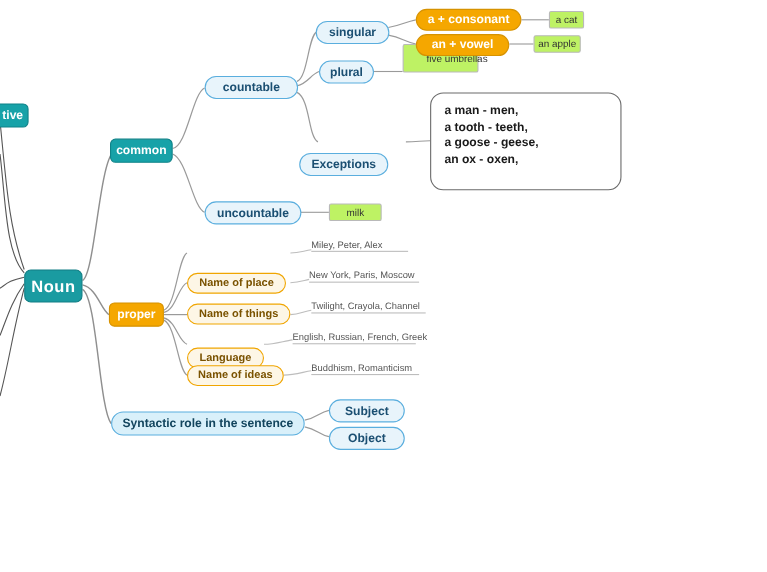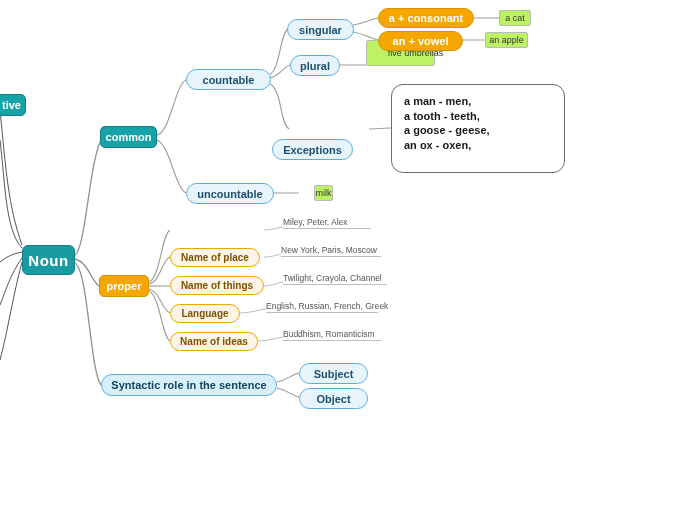--- a/index.html
+++ b/index.html
@@ -215,21 +215,21 @@
   </div>
 
   <div class="node n-blue" style="left:186px; top:69px; width:85px; height:21px;">
     <span>countable</span>
   </div>
 
   <div class="node n-blue" style="left:186px; top:183px; width:88px; height:21px;">
     <span>uncountable</span>
   </div>
 
-  <div class="node n-gray" style="left:314px; top:185px; width:19px; height:16px;">
+  <div class="node n-gray" style="left:299px; top:185px; width:48px; height:16px;">
     <span>milk</span>
   </div>
 
   <div class="node n-blue" style="left:287px; top:19px; width:67px; height:21px;">
     <span>singular</span>
   </div>
 
   <div class="node n-blue" style="left:290px; top:55px; width:50px; height:21px;">
     <span>plural</span>
   </div>
@@ -276,21 +276,21 @@
     <span>New York, Paris, Moscow</span>
   </div>
 
   <div class="node n-orangeline" style="left:170px; top:276px; width:94px; height:19px;">
     <span>Name of things</span>
   </div>
   <div class="node n-plain" style="left:283px; top:271px; width:104px; height:14px;">
     <span>Twilight, Crayola, Channel</span>
   </div>
 
-  <div class="node n-orangeline" style="left:170px; top:304px; width:70px; height:19px;">
+  <div class="node n-orangeline" style="left:170px; top:316px; width:70px; height:19px;">
     <span>Language</span>
   </div>
   <div class="node n-plain" style="left:266px; top:299px; width:112px; height:14px;">
     <span>English, Russian, French, Greek</span>
   </div>
 
   <div class="node n-orangeline" style="left:170px; top:332px; width:88px; height:19px;">
     <span>Name of ideas</span>
   </div>
   <div class="node n-plain" style="left:283px; top:327px; width:98px; height:14px;">

